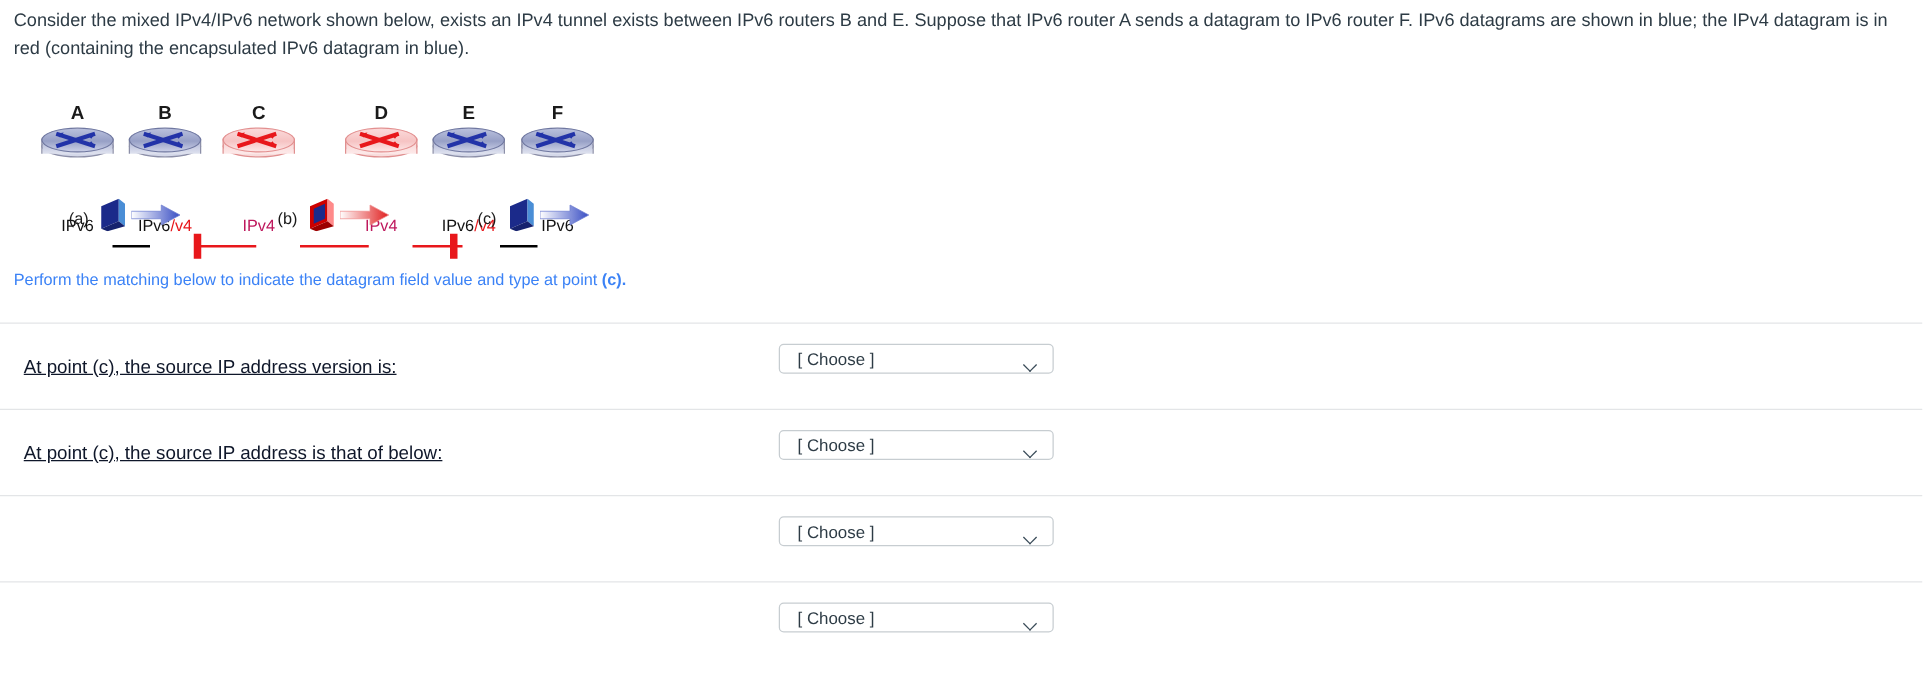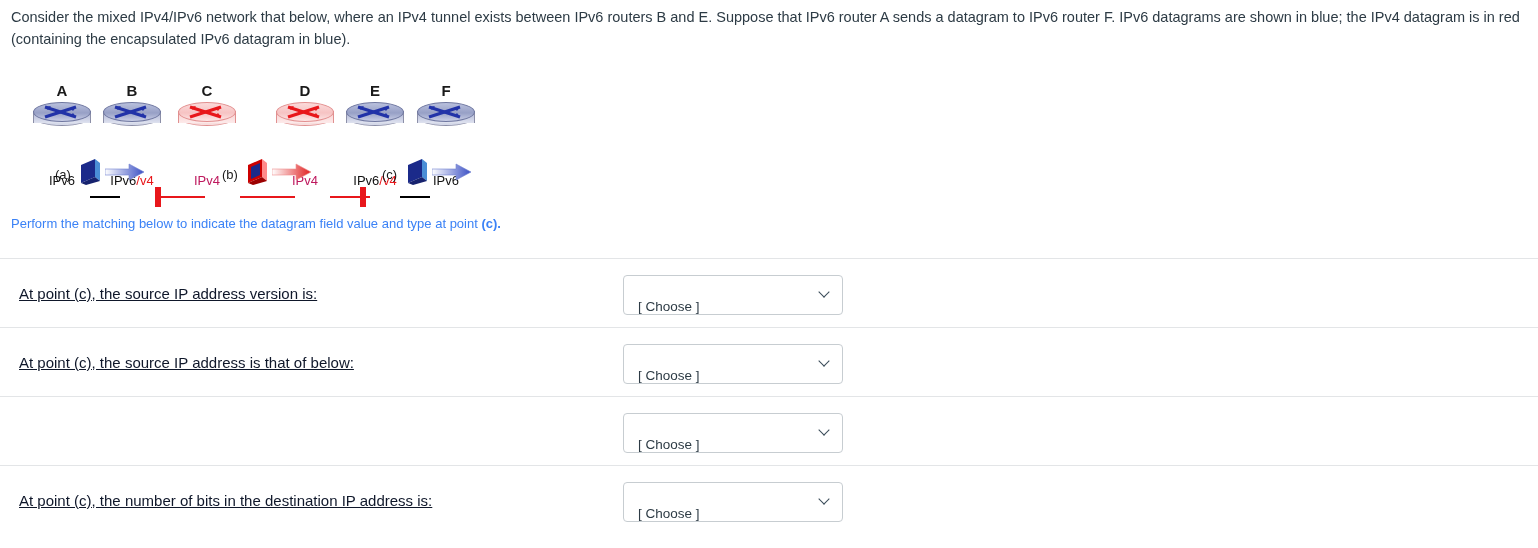--- a/index.html
+++ b/index.html
@@ -174,26 +174,26 @@
     text-decoration: underline;
   }
   .select-wrap {
     position: absolute;
     left: 623px;
     width: 220px;
     height: 36px;
   }
   .fakeselect {
     width: 220px;
-    height: 40px;
+    height: 24px;
     border: 1px solid #c7cdd1;
     border-radius: 4px;
     background: #ffffff;
     display: flex;
-    align-items: flex-end;
+    align-items: center;
     padding: 0 10px 0 14px;
     font-size: 13.5px;
     color: #2d3b45;
     cursor: pointer;
     position: relative;
   }
   .fakeselect .caret {
     position: absolute;
     right: 11px;
     top: 11px;
@@ -206,21 +206,21 @@
     left: 0; top: 1px;
     width: 7px; height: 7px;
     border-right: 1.6px solid #394b58;
     border-bottom: 1.6px solid #394b58;
     transform: rotate(45deg);
   }
 </style>
 </head>
 <body>
 
-<div class="intro">Consider the mixed IPv4/IPv6 network that below, where an IPv4 tunnel exists between IPv6 routers B and E. Suppose that IPv6 router A sends a datagram to IPv6 router F.  IPv6 datagrams are shown in blue; the IPv4 datagram is in red (containing the encapsulated IPv6 datagram in blue).</div>
+<div class="intro">Consider the mixed IPv4/IPv6 network shown below, exists an IPv4 tunnel exists between IPv6 routers B and E. Suppose that IPv6 router A sends a datagram to IPv6 router F.  IPv6 datagrams are shown in blue; the IPv4 datagram is in red (containing the encapsulated IPv6 datagram in blue).</div>
 
 <div class="diagram">
 
   <div class="link black" style="left:90px; top:114px; width:30px;"></div>
   <div class="link red" style="left:160px; top:114px; width:45px;"></div>
   <div class="link red" style="left:240px; top:114px; width:55px;"></div>
   <div class="link red" style="left:330px; top:114px; width:40px;"></div>
   <div class="link black" style="left:400px; top:114px; width:30px;"></div>
 
   <div class="tunnel-cap" style="left:155px; top:105px;"></div>
@@ -412,21 +412,20 @@
   <div class="row">
     <div class="select-wrap">
       <div class="fakeselect">
         <span>[ Choose ]</span>
         <span class="caret"></span>
       </div>
     </div>
   </div>
 
   <div class="row">
-    <div class="row-label">At point (c), the number of bits in the destination IP address is:</div>
     <div class="select-wrap">
       <div class="fakeselect">
         <span>[ Choose ]</span>
         <span class="caret"></span>
       </div>
     </div>
   </div>
 
 </div>
 

